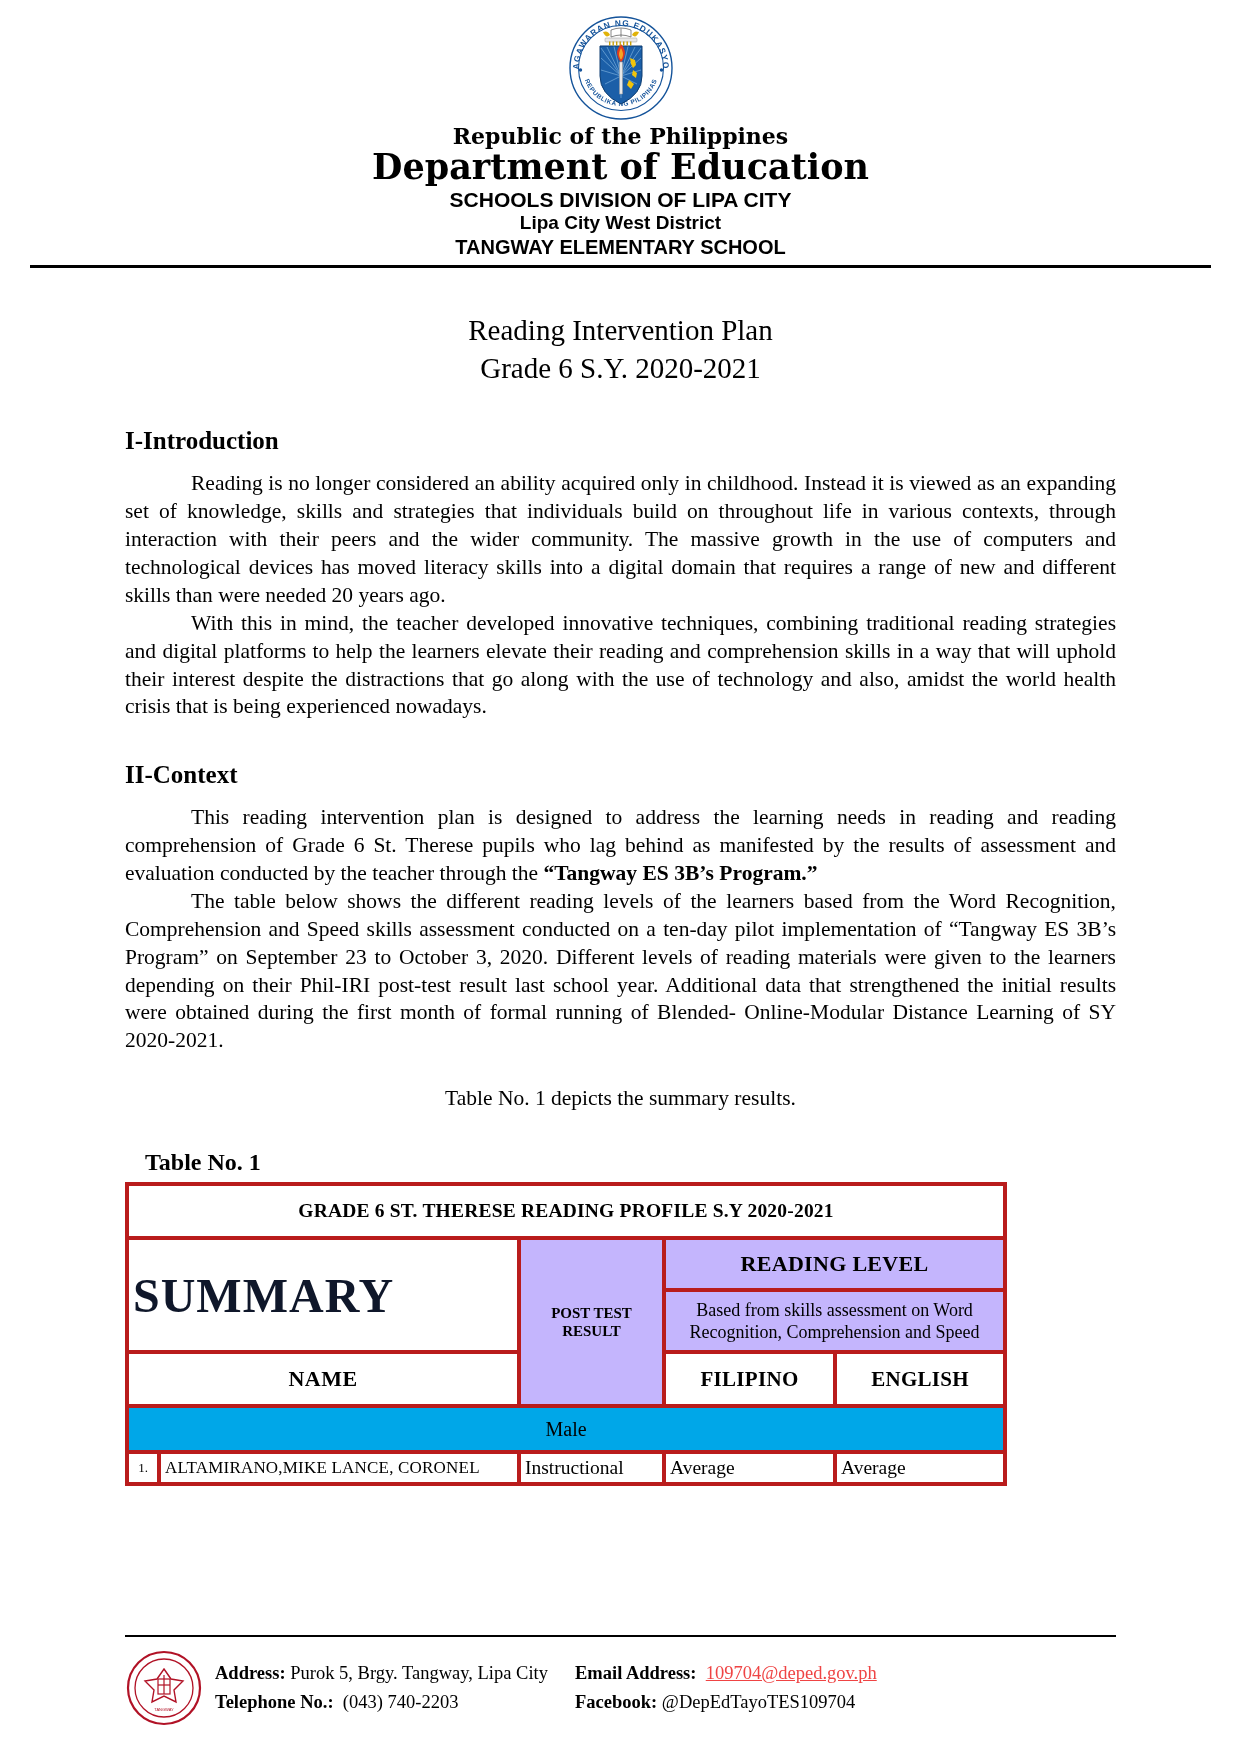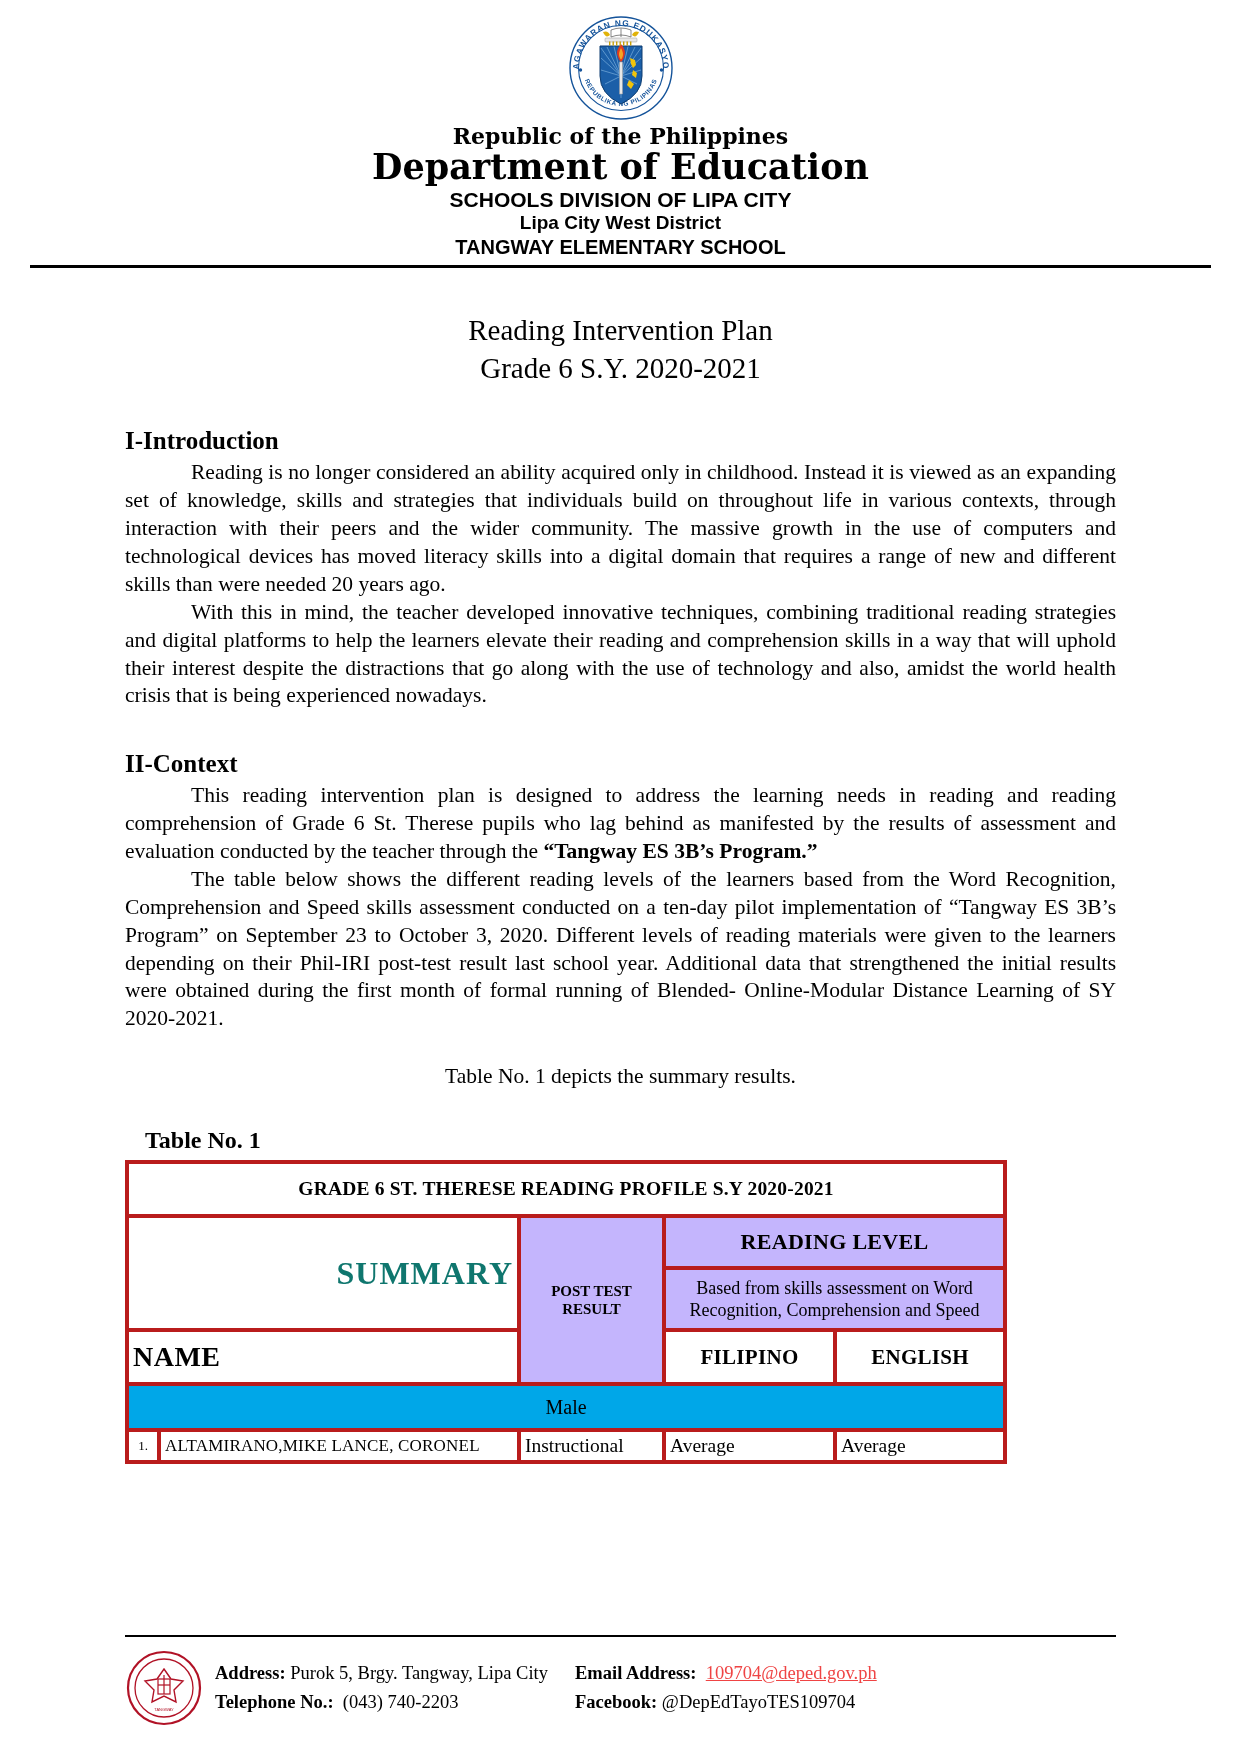--- a/index.html
+++ b/index.html
@@ -102,21 +102,21 @@
     line-height: 1.1;
   }
   p.para {
     font-size: 21.5px;
     line-height: 1.30;
     text-align: justify;
     margin: 0;
     text-indent: 66px;
     font-family: "Liberation Serif", serif;
   }
-  p.para.first { margin-top: 4px; }
+  p.para.first { margin-top: 15px; }
   p.center-note {
     font-size: 21.5px;
     text-align: center;
     margin: 30px 0 0 0;
     text-indent: 0;
   }
   b.inline-b { font-weight: bold; }
 
   
   .table-label {
@@ -137,24 +137,24 @@
     vertical-align: middle;
   }
   .t-title {
     text-align: center;
     font-weight: bold;
     font-size: 19.5px;
     height: 44px;
     letter-spacing: 0.2px;
   }
   .t-summary {
-    text-align: right;
-    font-size: 32px;
-    font-weight: bold;
-    color: #0f766e;
+    text-align: left;
+    font-size: 48px;
+    font-weight: bold;
+    color: #0f172a;
     letter-spacing: 1px;
     font-family: "Liberation Serif", serif;
   }
   .green { background: #c4b5fd; }
   .t-posttest {
     text-align: center;
     font-weight: bold;
     font-size: 15px;
     line-height: 1.25;
   }
@@ -165,22 +165,23 @@
     height: 42px;
     letter-spacing: 0.3px;
   }
   .t-basedfrom {
     text-align: center;
     font-size: 18px;
     line-height: 1.24;
     height: 52px;
   }
   .t-name {
-    font-weight: bold;
-    font-size: 28px;
+    text-align: center;
+    font-weight: bold;
+    font-size: 22px;
     height: 44px;
     letter-spacing: 0.5px;
   }
   .t-lang {
     text-align: center;
     font-weight: bold;
     font-size: 21px;
     letter-spacing: 0.3px;
   }
   .cyan {

